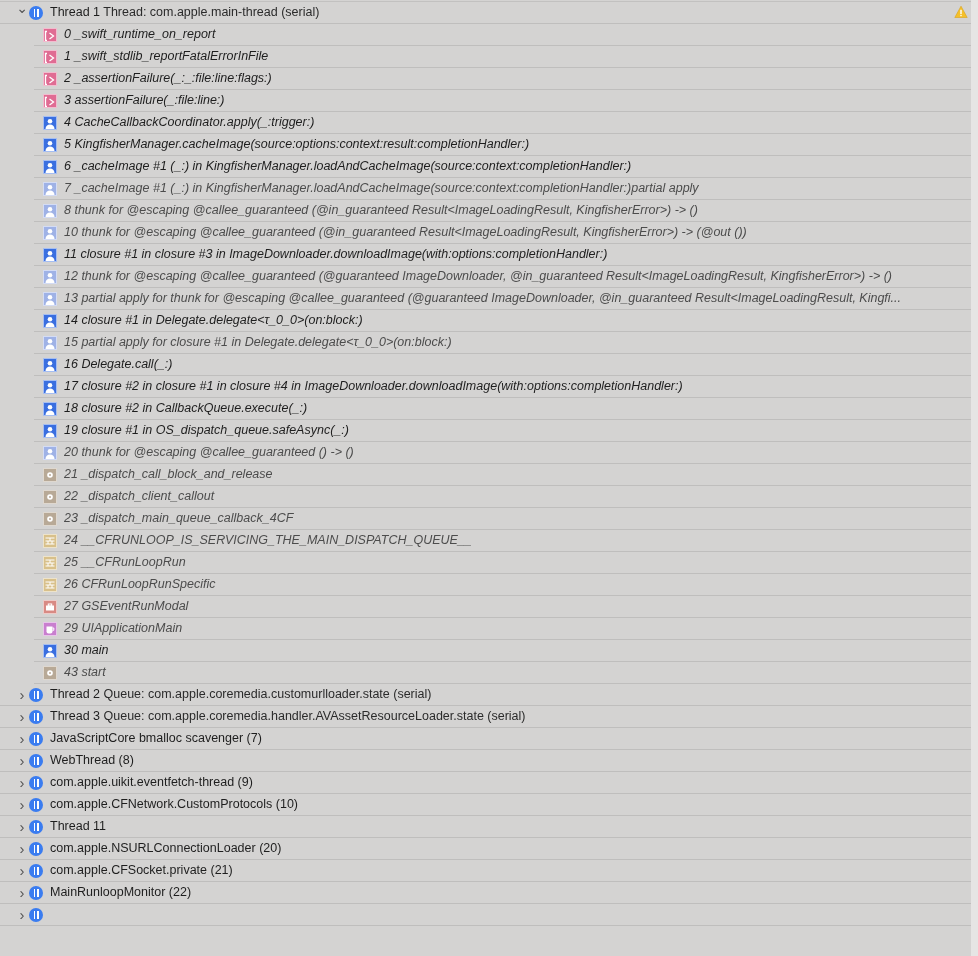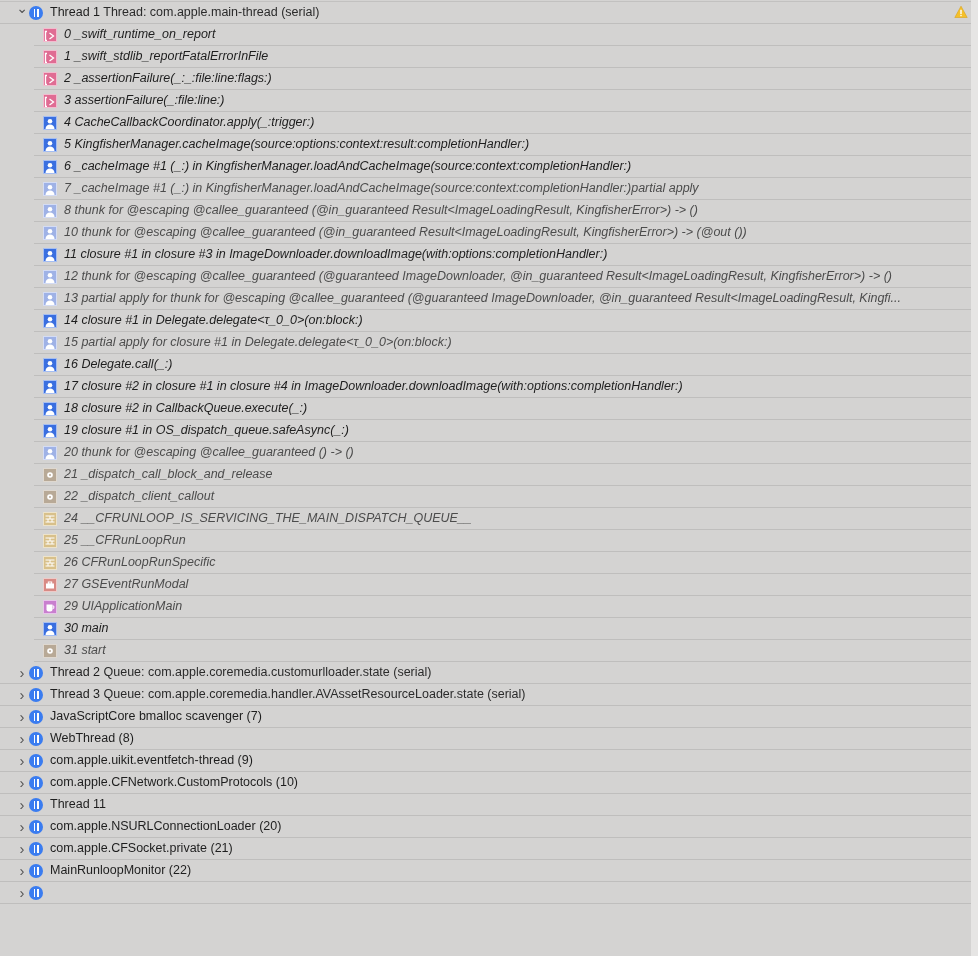--- a/index.html
+++ b/index.html
@@ -253,20 +253,29 @@
       <div class="row frame">
         <span class="f-icon ic-gear">
           <svg viewBox="0 0 12 12">
             <circle cx="6" cy="6" r="2.8" fill="#fff"></circle>
             <circle cx="6" cy="6" r="1" fill="#b8a996"></circle>
           </svg>
         </span>
         <span class="f-text dim">22 _dispatch_client_callout</span>
       </div>
       <div class="row frame">
+        <span class="f-icon ic-gear">
+          <svg viewBox="0 0 12 12">
+            <circle cx="6" cy="6" r="2.8" fill="#fff"></circle>
+            <circle cx="6" cy="6" r="1" fill="#b8a996"></circle>
+          </svg>
+        </span>
+        <span class="f-text dim">23 _dispatch_main_queue_callback_4CF</span>
+      </div>
+      <div class="row frame">
         <span class="f-icon ic-cf">
           <svg viewBox="0 0 12 12">
             <path d="M1.5 3h9M1.5 6h9M1.5 9h9M6 3v3M4 6v3M8 6v3" stroke="#fff" stroke-width="1" fill="none"></path>
           </svg>
         </span>
         <span class="f-text dim">24 __CFRUNLOOP_IS_SERVICING_THE_MAIN_DISPATCH_QUEUE__</span>
       </div>
       <div class="row frame">
         <span class="f-icon ic-cf">
           <svg viewBox="0 0 12 12">
@@ -310,21 +319,21 @@
         </span>
         <span class="f-text">30 main</span>
       </div>
       <div class="row frame">
         <span class="f-icon ic-gear">
           <svg viewBox="0 0 12 12">
             <circle cx="6" cy="6" r="2.8" fill="#fff"></circle>
             <circle cx="6" cy="6" r="1" fill="#b8a996"></circle>
           </svg>
         </span>
-        <span class="f-text dim">31 start</span>
+        <span class="f-text dim">43 start</span>
       </div>
       <div class="row thread">
         <span class="chev" style="font-size: 15px;">›</span>
         <span class="t-icon"></span>
         <span class="t-text"><span class="name">Thread 2</span><span> </span><span class="queue">Queue: com.apple.coremedia.customurlloader.state (serial)</span></span>
       </div>
       <div class="row thread">
         <span class="chev" style="font-size: 15px;">›</span>
         <span class="t-icon"></span>
         <span class="t-text"><span class="name">Thread 3</span><span> </span><span class="queue">Queue: com.apple.coremedia.handler.AVAssetResourceLoader.state (serial)</span></span>

